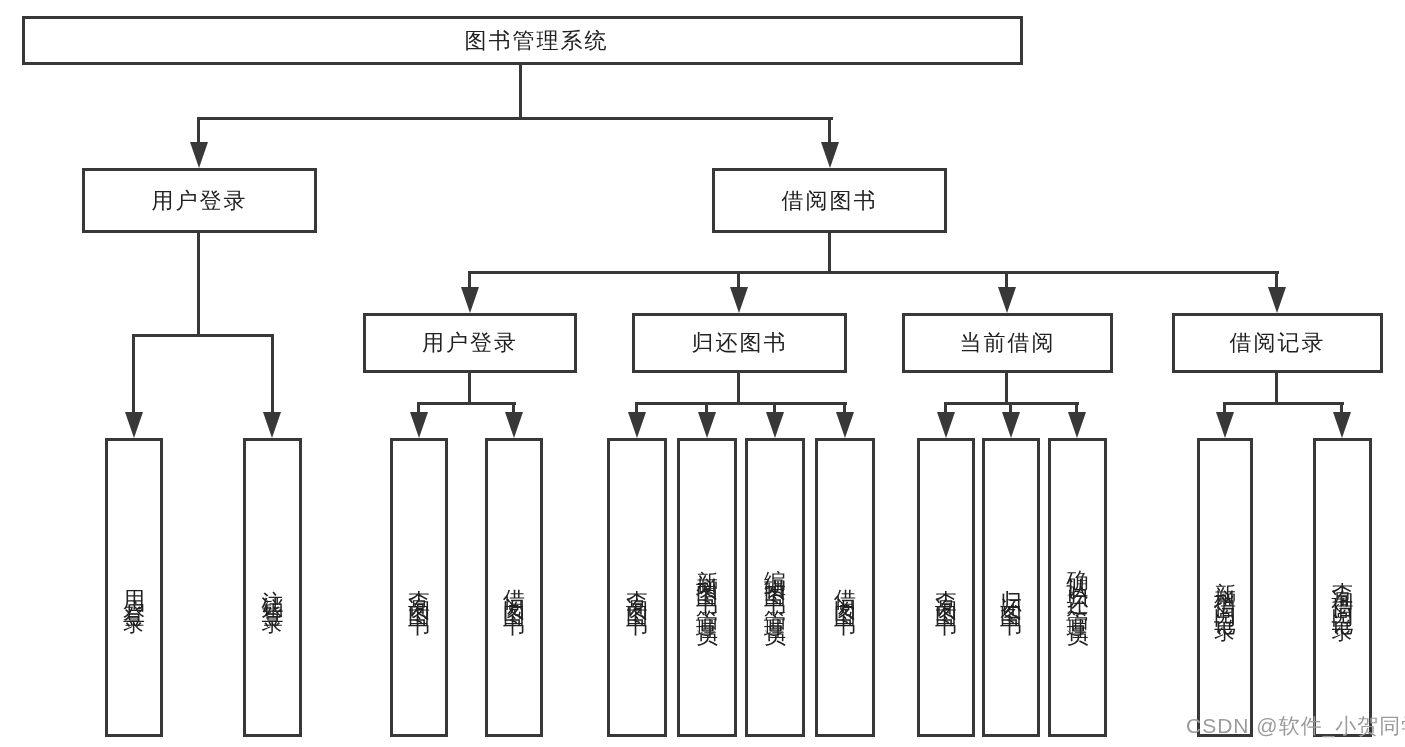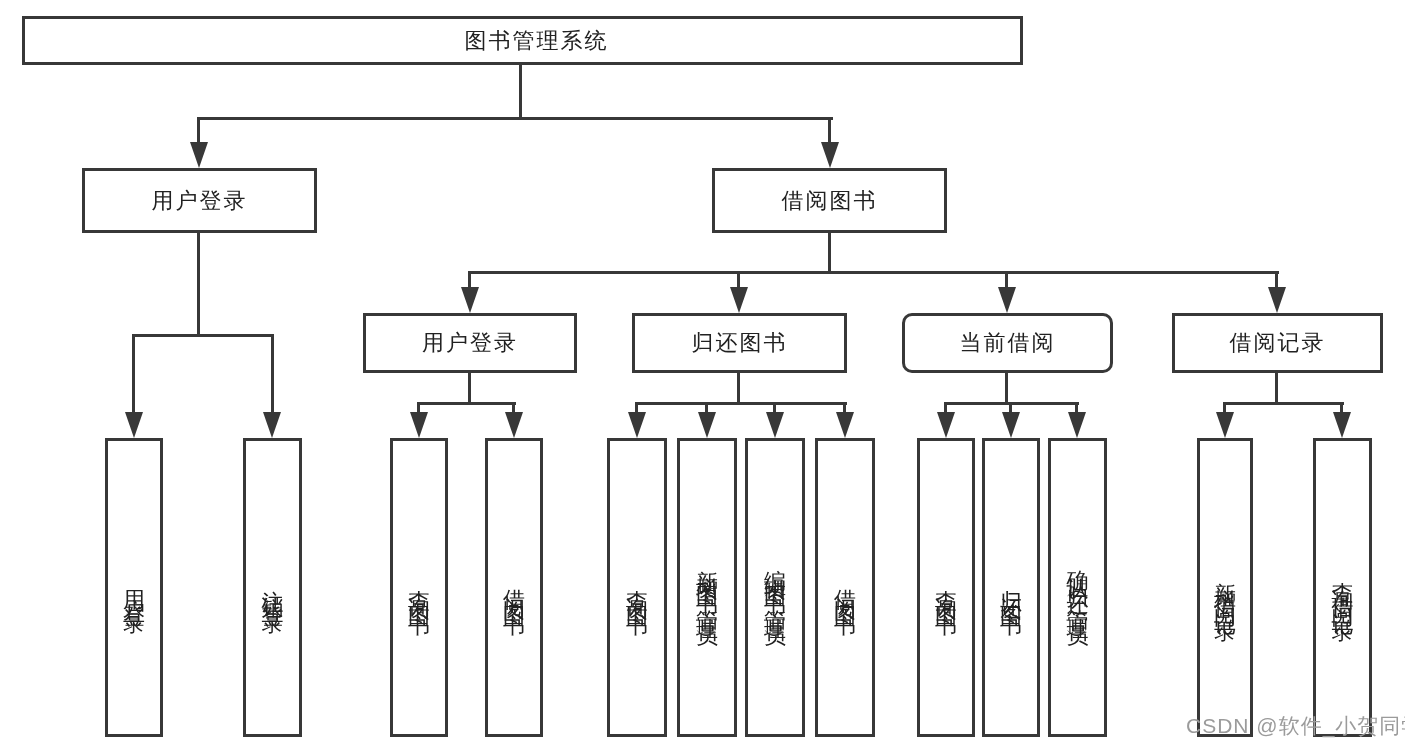--- a/index.html
+++ b/index.html
@@ -113,21 +113,21 @@
   <div class="vl" style="left:1340px;top:402px;height:12px;"></div>
   <div class="ar" style="left:1333px;top:412px;"></div>
 
   <div class="box h" style="left:22px;top:16px;width:1001px;height:49px;padding-left:28px;">图书管理系统</div>
 
   <div class="box h" style="left:82px;top:168px;width:235px;height:65px;">用户登录</div>
   <div class="box h" style="left:712px;top:168px;width:235px;height:65px;">借阅图书</div>
 
   <div class="box h" style="left:363px;top:313px;width:214px;height:60px;">用户登录</div>
   <div class="box h" style="left:632px;top:313px;width:215px;height:60px;">归还图书</div>
-  <div class="box h" style="left:902px;top:313px;width:211px;height:60px;border-radius:10px;">当前借阅</div>
+  <div class="box h" style="left:902px;top:313px;width:211px;height:60px;">当前借阅</div>
   <div class="box h" style="left:1172px;top:313px;width:211px;height:60px;">借阅记录</div>
 
   <div class="box v" style="left:105px;top:438px;width:58px;height:299px;">用户登录</div>
   <div class="box v" style="left:243px;top:438px;width:59px;height:299px;">注销登录</div>
 
   <div class="box v" style="left:390px;top:438px;width:58px;height:299px;">查询图书</div>
   <div class="box v" style="left:485px;top:438px;width:58px;height:299px;">借阅图书</div>
 
   <div class="box v" style="left:607px;top:438px;width:60px;height:299px;">查询图书</div>
   <div class="box v" style="left:677px;top:438px;width:60px;height:299px;">新增图书（管理员）</div>

